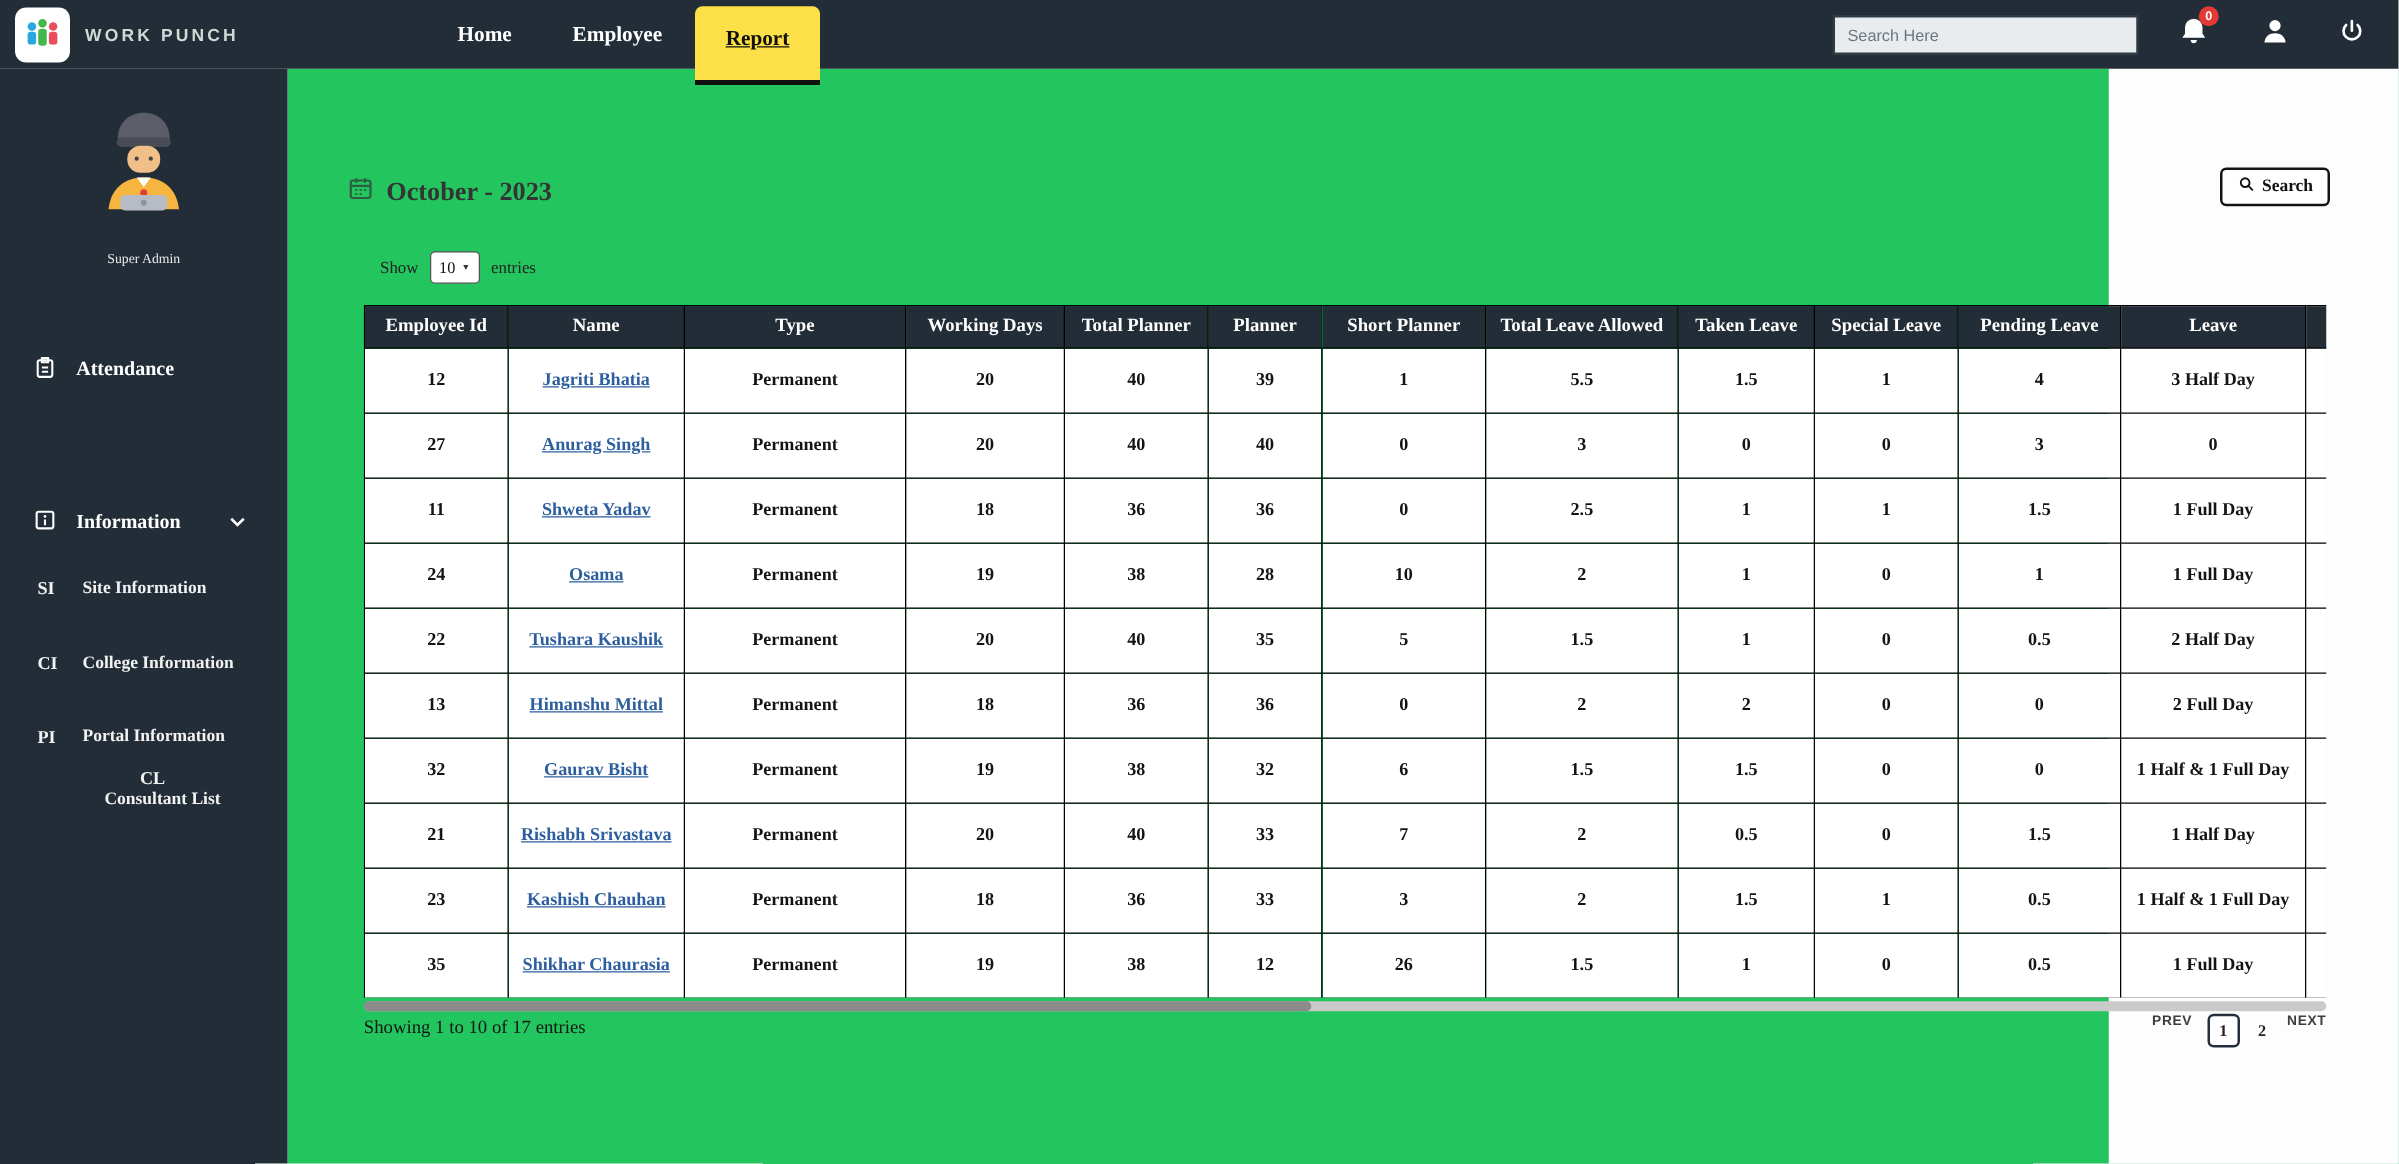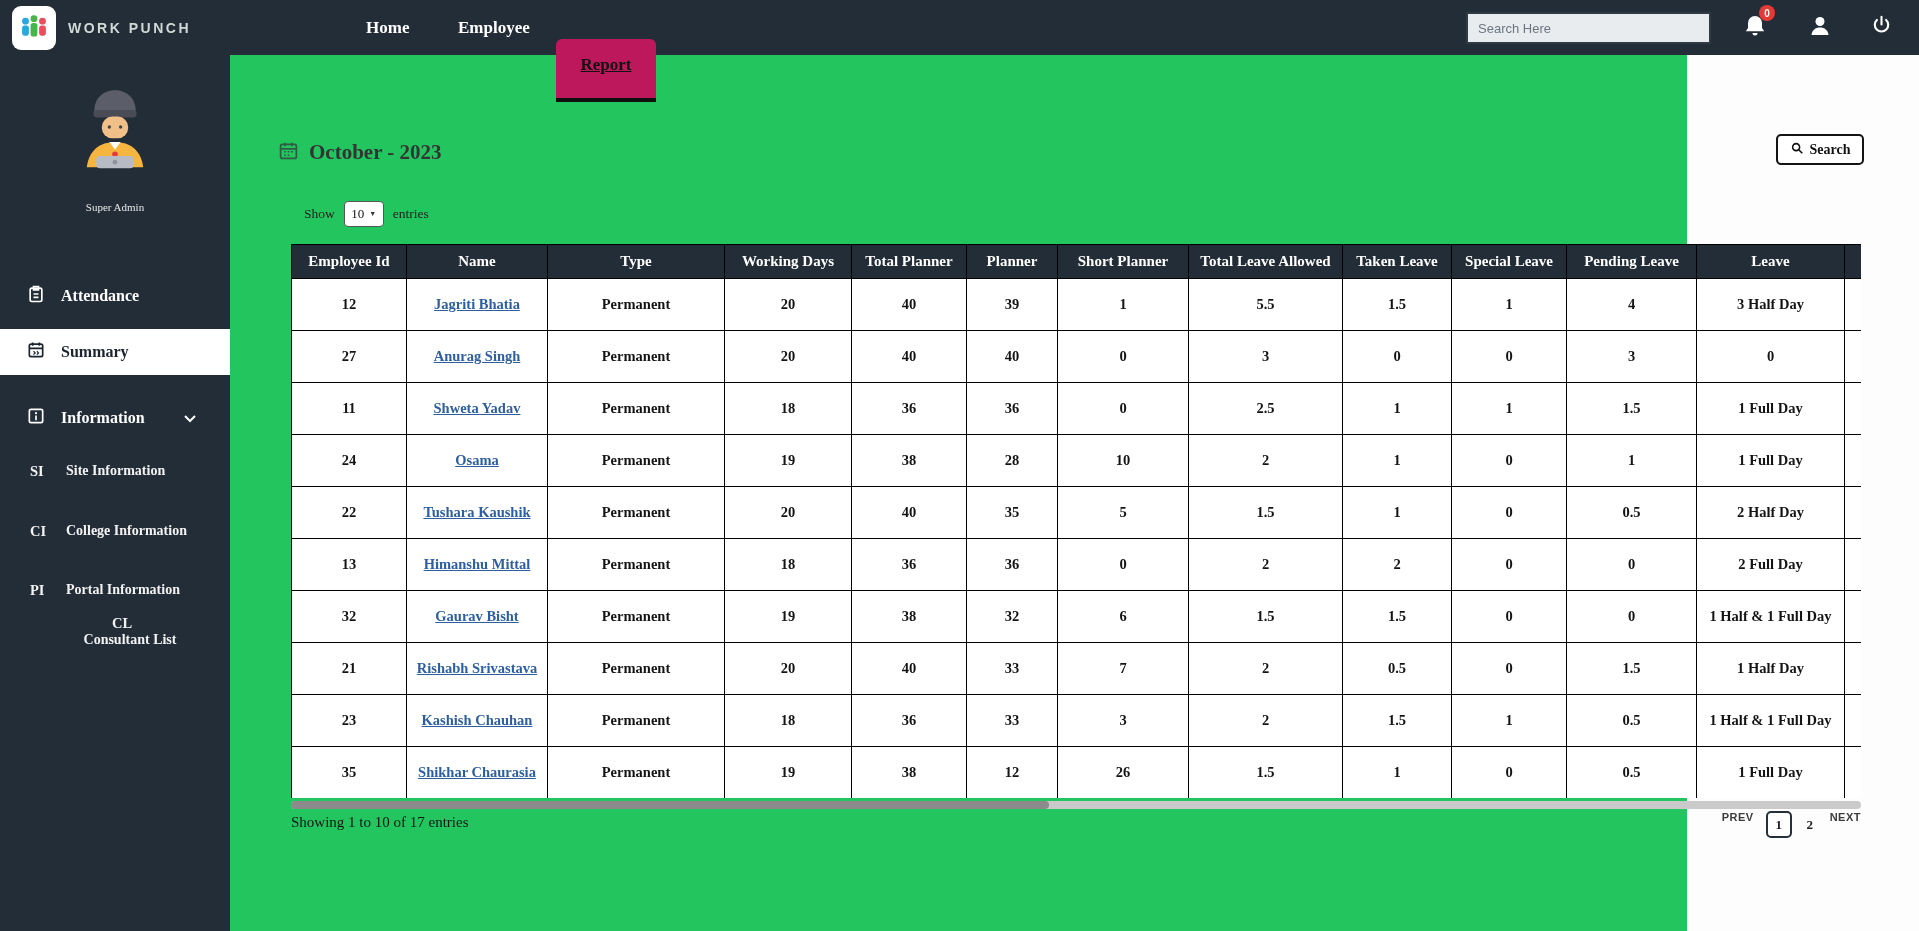--- a/index.html
+++ b/index.html
@@ -7,21 +7,21 @@
   .screen { position:relative; width:1919px; height:931px; background:#fdfdfd; overflow:hidden; }
 
   
   .navbar { position:absolute; left:0; top:0; width:1919px; height:55px; background:#232d37; z-index:5; }
   .brand { position:absolute; left:12px; top:0; height:55px; display:flex; align-items:center; gap:12px; cursor:pointer; }
   .brand-chip { width:44px; height:44px; background:#fff; border-radius:9px; display:flex; align-items:center; justify-content:center; }
   .brand-text { color:#cfd9d5; font-family:"Liberation Sans", sans-serif; font-weight:700; letter-spacing:2.5px; font-size:14px; }
   .nav-item { position:absolute; top:0; height:55px; display:flex; align-items:center; color:#fff; font-weight:700; font-size:17px; cursor:pointer; }
   #nav-home { left:366px; }
   #nav-employee { left:458px; }
-  .tab-report { position:absolute; left:556px; top:5px; width:100px; height:63px; background:#be185d; border-radius:6px 6px 0 0; border-bottom:4px solid #101010; display:flex; justify-content:center; padding-top:16px; font-weight:700; font-size:17px; color:#111; text-decoration:underline; cursor:pointer; z-index:6;margin-top:34px; }
+  .tab-report { position:absolute; left:556px; top:5px; width:100px; height:63px; background:#fde047; border-radius:6px 6px 0 0; border-bottom:4px solid #101010; display:flex; justify-content:center; padding-top:16px; font-weight:700; font-size:17px; color:#111; text-decoration:underline; cursor:pointer; z-index:6; }
   .nav-search { position:absolute; left:1466px; top:12px; width:245px; height:32px; background:#e9ecef; border:2px solid #2f3b45; border-radius:1px; font-family:"Liberation Sans", sans-serif; font-size:13px; color:#333; padding:0 10px; }
   .nav-search::placeholder { color:#6b7680; }
   .icon-btn { position:absolute; top:0; height:55px; width:42px; display:flex; align-items:center; justify-content:center; cursor:pointer; }
   #btn-bell { left:1734px; }
   #btn-user { left:1799px; }
   #btn-power { left:1860px; }
   .badge { position:absolute; left:25px; top:5px; min-width:16px; height:16px; background:#e53935; border-radius:8px; color:#fff; font-size:10px; font-family:"Liberation Sans", sans-serif; font-weight:700; display:flex; align-items:center; justify-content:center; padding:0 3px; }
 
   
   .sidebar { position:absolute; left:0; top:55px; width:230px; height:876px; background:#232d37; z-index:4; }
@@ -138,30 +138,20 @@
       <span>
         <svg width="20" height="20" viewBox="0 0 24 24" fill="none" stroke="#fff" stroke-width="2">
           <rect x="5" y="5" width="14" height="16" rx="2"></rect>
           <path d="M9 3h6v4H9z"></path>
           <path d="M9 12h6M9 16h6"></path>
         </svg>
       </span>
       <span>Attendance</span>
     </div>
 
-    <div class="menu-item active" id="mi-summary">
-      <span>
-        <svg width="20" height="20" viewBox="0 0 24 24" fill="none" stroke="#1b242e" stroke-width="2">
-          <rect x="4" y="5" width="16" height="15" rx="2"></rect>
-          <path d="M8 3v4M16 3v4M4 10h16"></path>
-          <path d="M9 13.5l2 2-2 2M13 13.5l2 2-2 2" stroke-width="1.5"></path>
-        </svg>
-      </span>
-      <span>Summary</span>
-    </div>
 
     <div class="menu-item" id="mi-information">
       <span>
         <svg width="20" height="20" viewBox="0 0 24 24" fill="none" stroke="#fff" stroke-width="2">
           <rect x="4" y="4" width="16" height="16" rx="2"></rect>
           <circle cx="12" cy="8.6" r="1.3" fill="#fff" stroke="none"></circle>
           <path d="M12 11.5v5.5"></path>
         </svg>
       </span>
       <span>Information</span>

